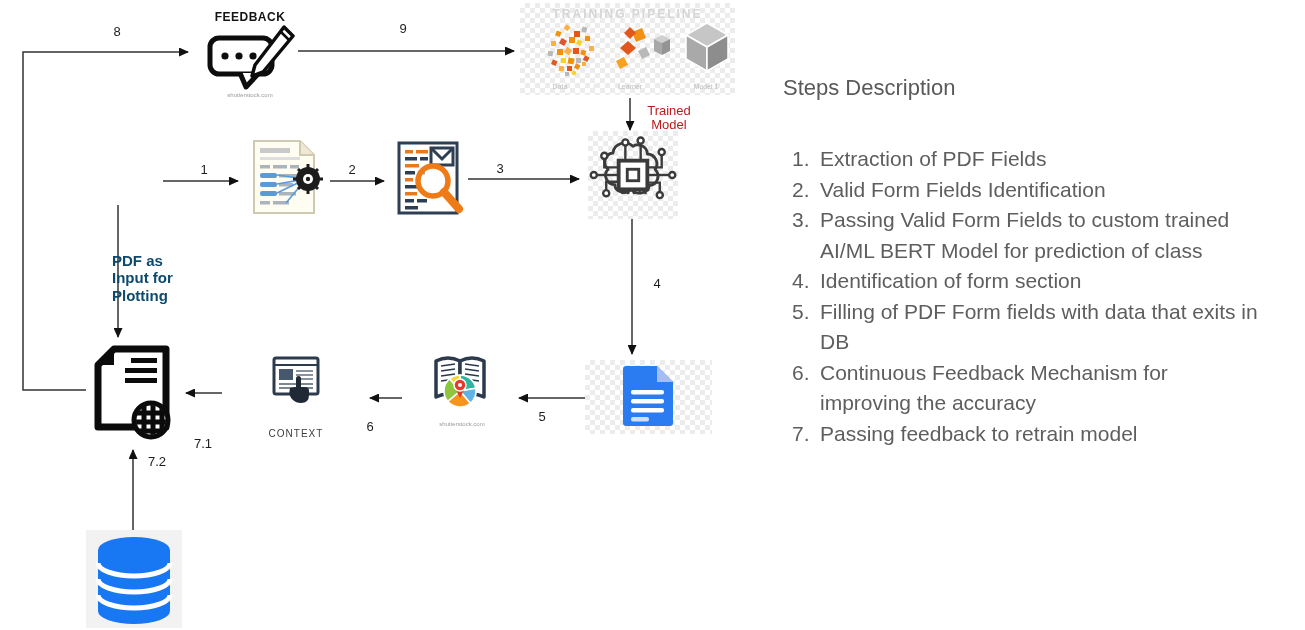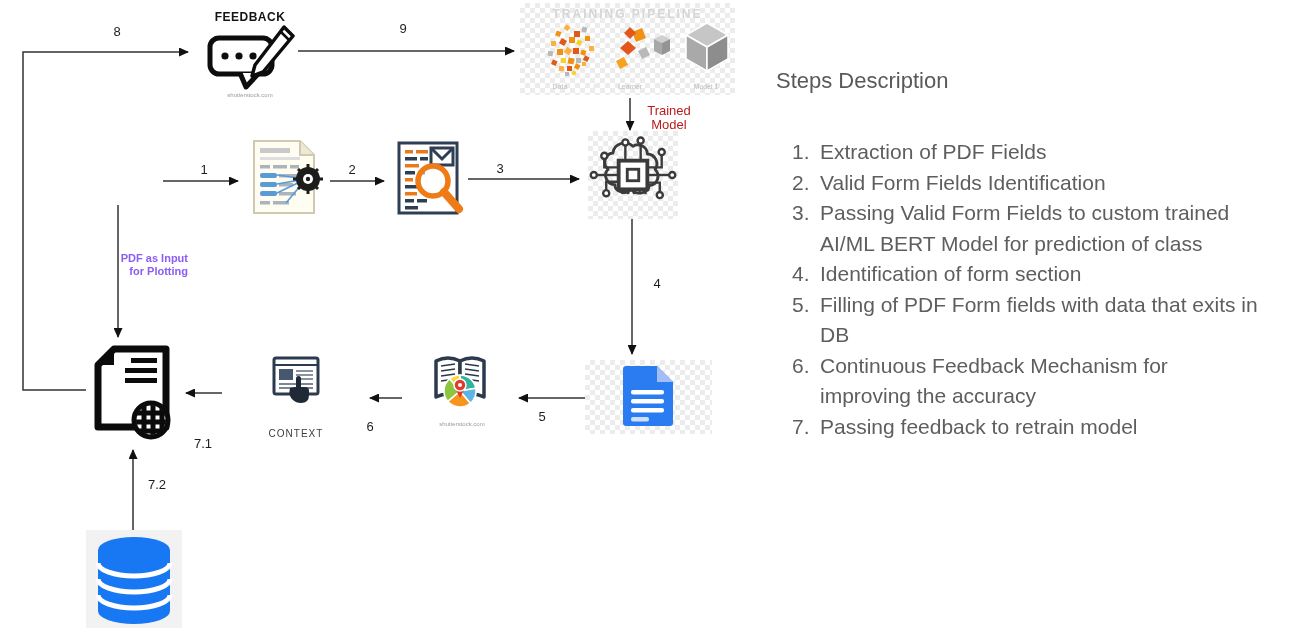--- a/index.html
+++ b/index.html
@@ -11,26 +11,26 @@
   .wm{position:absolute;font-size:6px;color:#9a9a9a;text-align:center;white-space:nowrap;transform:translateX(-50%);}
   .icon svg{display:block;}
   
   .fb-title{position:absolute;left:0;top:0;width:100%;text-align:center;font-size:12px;font-weight:bold;color:#141414;letter-spacing:.5px;}
   
   .tp-title{position:absolute;left:0;top:4px;width:100%;text-align:center;font-size:12px;font-weight:bold;
             color:#d6d6d6;letter-spacing:2px;}
   .tp-lab{position:absolute;top:80px;font-size:7px;color:#bdbdbd;transform:translateX(-50%);}
   .tp-chev{position:absolute;top:78px;font-size:9px;color:#d9d9d9;transform:translateX(-50%);}
   
-  .note{position:absolute;text-align:right;font-weight:bold;font-size:11px;line-height:1.15;color:#8b5cf6;}
+  .note{position:absolute;text-align:left;font-weight:bold;font-size:15px;line-height:1.15;color:#0c4a6e;}
   .softnote{position:absolute;text-align:center;font-size:13px;line-height:1.1;color:#b91c1c;}
   .ctx-lab{position:absolute;font-size:10px;letter-spacing:1px;color:#3c3c3c;transform:translateX(-50%);}
   
   .steps{position:absolute;left:770px;top:62px;width:528px;color:#5e5e5e;}
-  .steps h1{margin:6px;font-size:22px;font-weight:400;color:#595959;}
+  .steps h1{margin:13px;font-size:22px;font-weight:400;color:#595959;}
   .steps ol{list-style:none;margin:43px 0 0 22px;padding:0;}
   .steps li{display:flex;font-size:21px;line-height:30.5px;}
   .steps .num{flex:0 0 28px;text-align:left;}
   .steps .txt{width:440px;}
 </style>
 </head>
 <body>
 
 <div class="canvas">
 
@@ -58,21 +58,21 @@
 
   <span class="lbl" style="left:117px;top:31px;">8</span>
   <span class="lbl" style="left:403px;top:28px;">9</span>
   <span class="lbl" style="left:204px;top:169px;">1</span>
   <span class="lbl" style="left:352px;top:169px;">2</span>
   <span class="lbl" style="left:500px;top:168px;">3</span>
   <span class="lbl" style="left:657px;top:283px;">4</span>
   <span class="lbl" style="left:542px;top:416px;">5</span>
   <span class="lbl" style="left:370px;top:426px;">6</span>
   <span class="lbl" style="left:203px;top:407px;margin-top:36px;">7.1</span>
-  <span class="lbl" style="left:157px;top:484px;">7.2</span>
+  <span class="lbl" style="left:157px;top:461px;">7.2</span>
 
   <div class="abs icon" style="left:202px;top:10px;width:96px;height:92px;">
     <div class="fb-title">FEEDBACK</div>
     <svg width="96" height="68" style="position:absolute;left:0;top:15px;" aria-hidden="true">
       <rect x="8" y="13" width="62" height="36" rx="9" fill="#fff" stroke="#0d0d0d" stroke-width="5"></rect>
       <path d="M38 48 L44 62 L57 48" fill="#fff" stroke="#0d0d0d" stroke-width="5" stroke-linejoin="round"></path>
       <rect x="11" y="16" width="56" height="30" rx="7" fill="#fff"></rect>
       <circle cx="23" cy="31" r="3.6" fill="#0d0d0d"></circle>
       <circle cx="37" cy="31" r="3.6" fill="#0d0d0d"></circle>
       <circle cx="51" cy="31" r="3.6" fill="#0d0d0d"></circle>

